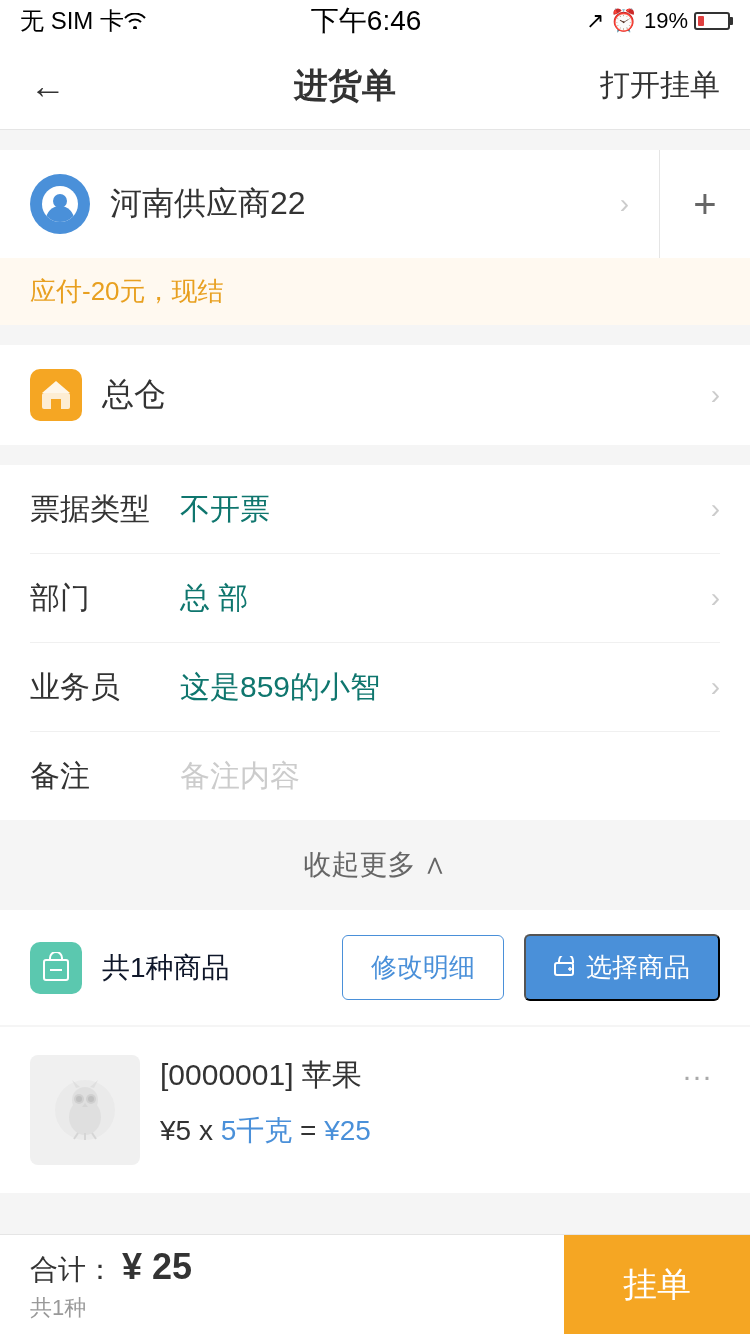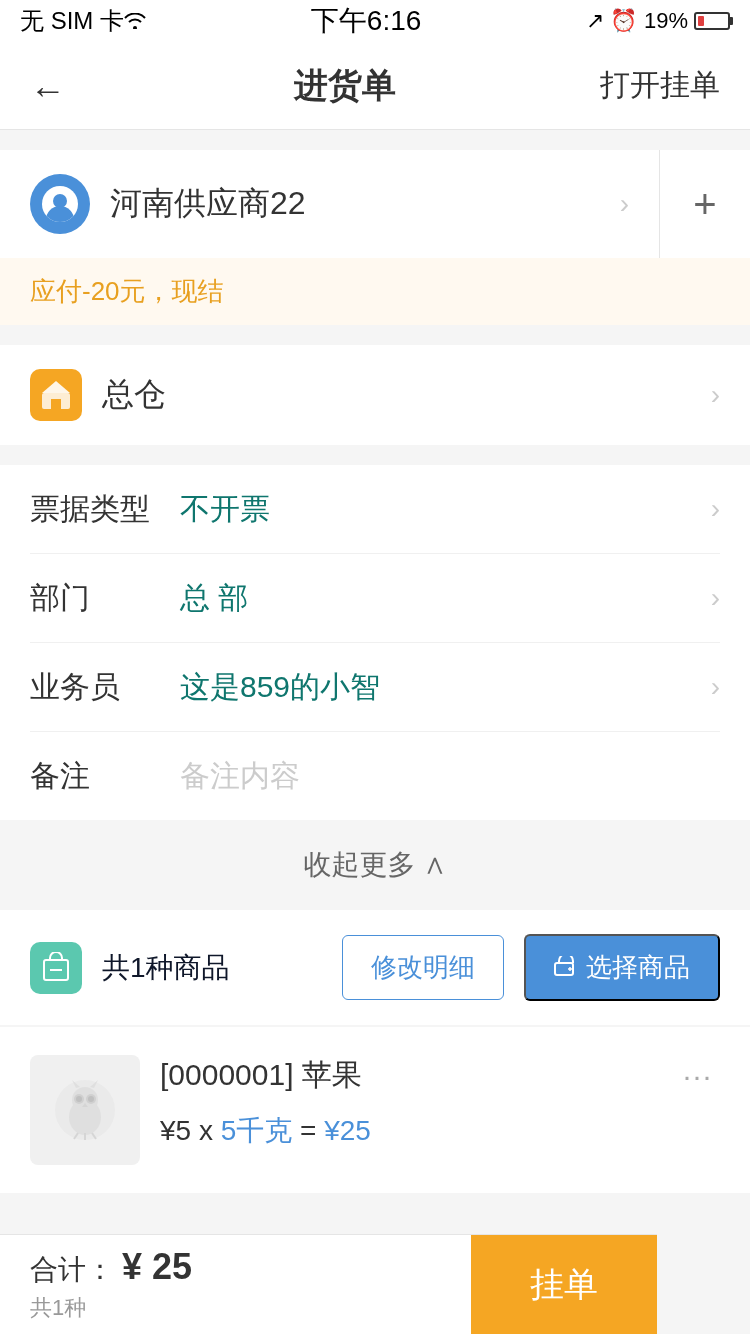--- a/index.html
+++ b/index.html
@@ -318,21 +318,21 @@
     }
 
     
     .bottom-gap { height: 40px; }
 
     
     .footer {
       position: fixed;
       bottom: 0;
       left: 0;
-      width: 657px;
+      width: 750px;
       height: 100px;
       display: flex;
       background: #fff;
       border-top: 1px solid #e5e5e5;
     }
     .footer-total {
       flex: 1;
       display: flex;
       flex-direction: column;
       justify-content: center;
@@ -420,21 +420,21 @@
   <div class="status-left">
     <span>无 SIM 卡</span>
     <span>
       <svg width="22" height="16" viewBox="0 0 22 16" fill="none">
         <path d="M11 13a2 2 0 1 1 0 4 2 2 0 0 1 0-4z" fill="#000"></path>
         <path d="M5 9c1.6-1.6 3.8-2.6 6-2.6s4.4 1 6 2.6" stroke="#000" stroke-width="2" fill="none"></path>
         <path d="M1 5c2.7-2.8 6.4-4.5 10-4.5s7.3 1.7 10 4.5" stroke="#000" stroke-width="2" fill="none"></path>
       </svg>
     </span>
   </div>
-  <div class="status-center">下午6:16</div>
+  <div class="status-center">下午6:46</div>
   <div class="status-right">
     <span>↗</span>
     <span>⏰</span>
     <span>19%</span>
     <span class="battery-bar">
       <span class="battery-body">
           <span class="battery-fill"></span>
         </span>
     </span>
   </div>

